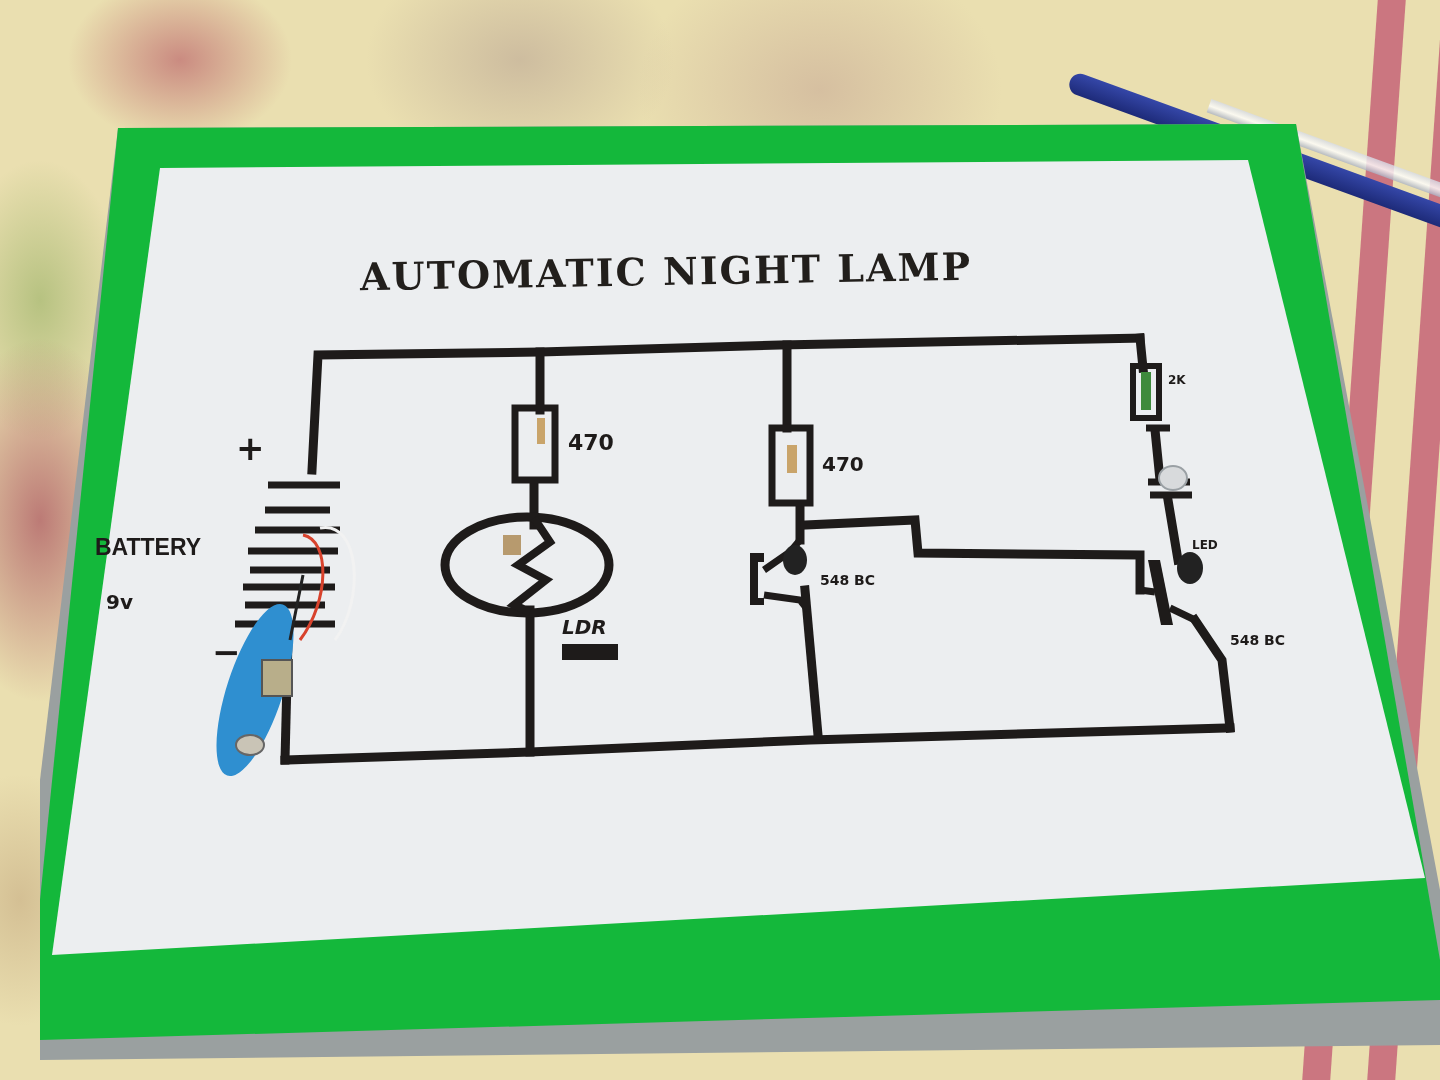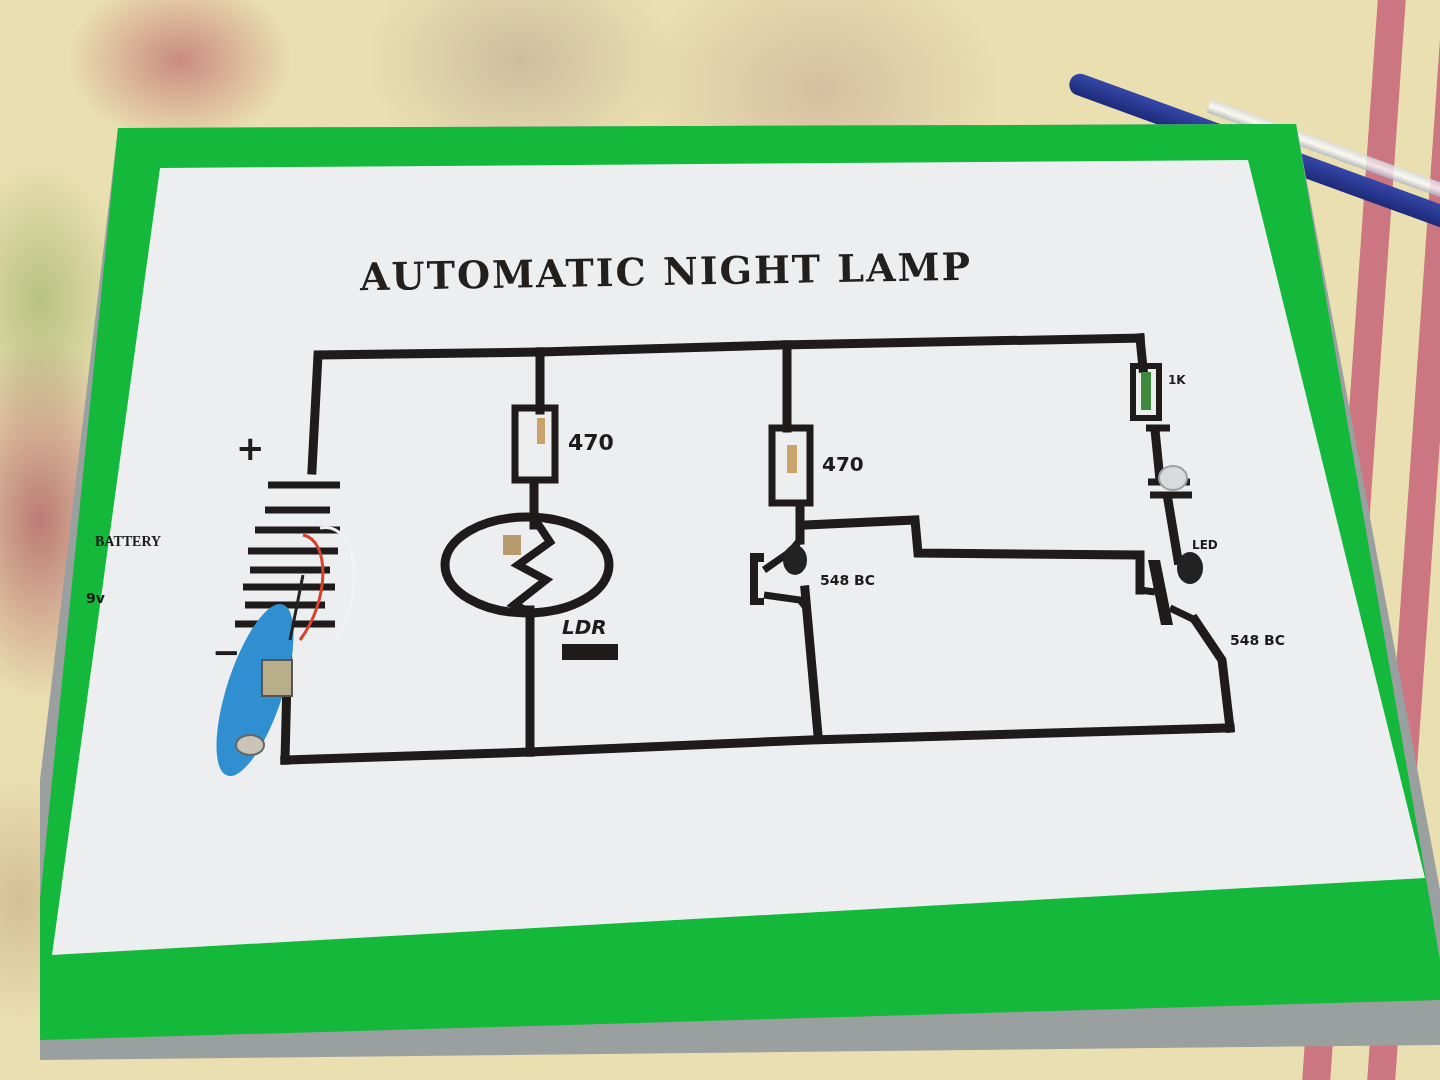--- a/index.html
+++ b/index.html
@@ -110,23 +110,23 @@
     <ellipse cx="255" cy="690" rx="28" ry="90" transform="rotate(18 255 690)" fill="#2f8fd0"></ellipse>
     <rect x="262" y="660" width="30" height="36" fill="#b8ae8a" stroke="#555" stroke-width="2"></rect>
     <ellipse cx="250" cy="745" rx="14" ry="10" fill="#c9c4b6" stroke="#666" stroke-width="2"></ellipse>
     <path d="M303,535 C330,540 330,600 300,640" stroke="#d8422c" stroke-width="3" fill="none"></path>
     <path d="M303,575 L290,640" stroke="#222" stroke-width="3" fill="none"></path>
     <path d="M320,528 C360,520 365,600 335,640" stroke="#f2f2f2" stroke-width="3" fill="none"></path>
   </svg>
 
   <div class="lbl" style="left:236px;top:428px;font-size:34px;">+</div>
   <div class="lbl" style="left:212px;top:632px;font-size:34px;">−</div>
-  <div class="lbl" style="left:95px;top:534px;font-size:14px;font-family:Liberation Serif, serif;">BATTERY</div>
-  <div class="lbl" style="left:86px;top:590px;font-size:14px;">9v</div>
+  <div class="lbl" style="left:95px;top:534px;font-size:23px;font-family:Liberation Sans, sans-serif;">BATTERY</div>
+  <div class="lbl" style="left:106px;top:590px;font-size:20px;">9v</div>
   <div class="lbl" style="left:568px;top:430px;font-size:22px;">470</div>
   <div class="lbl" style="left:562px;top:615px;font-size:20px;font-weight:bold;font-style:italic;">LDR</div>
   <div class="lbl" style="left:562px;top:644px;width:56px;height:16px;background:#1e1b1a;"></div>
   <div class="lbl" style="left:822px;top:452px;font-size:20px;">470</div>
   <div class="lbl" style="left:820px;top:572px;font-size:14px;">548 BC</div>
-  <div class="lbl" style="left:1168px;top:373px;font-size:12px;">1K</div>
+  <div class="lbl" style="left:1168px;top:373px;font-size:12px;">2K</div>
   <div class="lbl" style="left:1192px;top:538px;font-size:12px;">LED</div>
   <div class="lbl" style="left:1230px;top:632px;font-size:14px;">548 BC</div>
 </div>
 
 </body></html>

